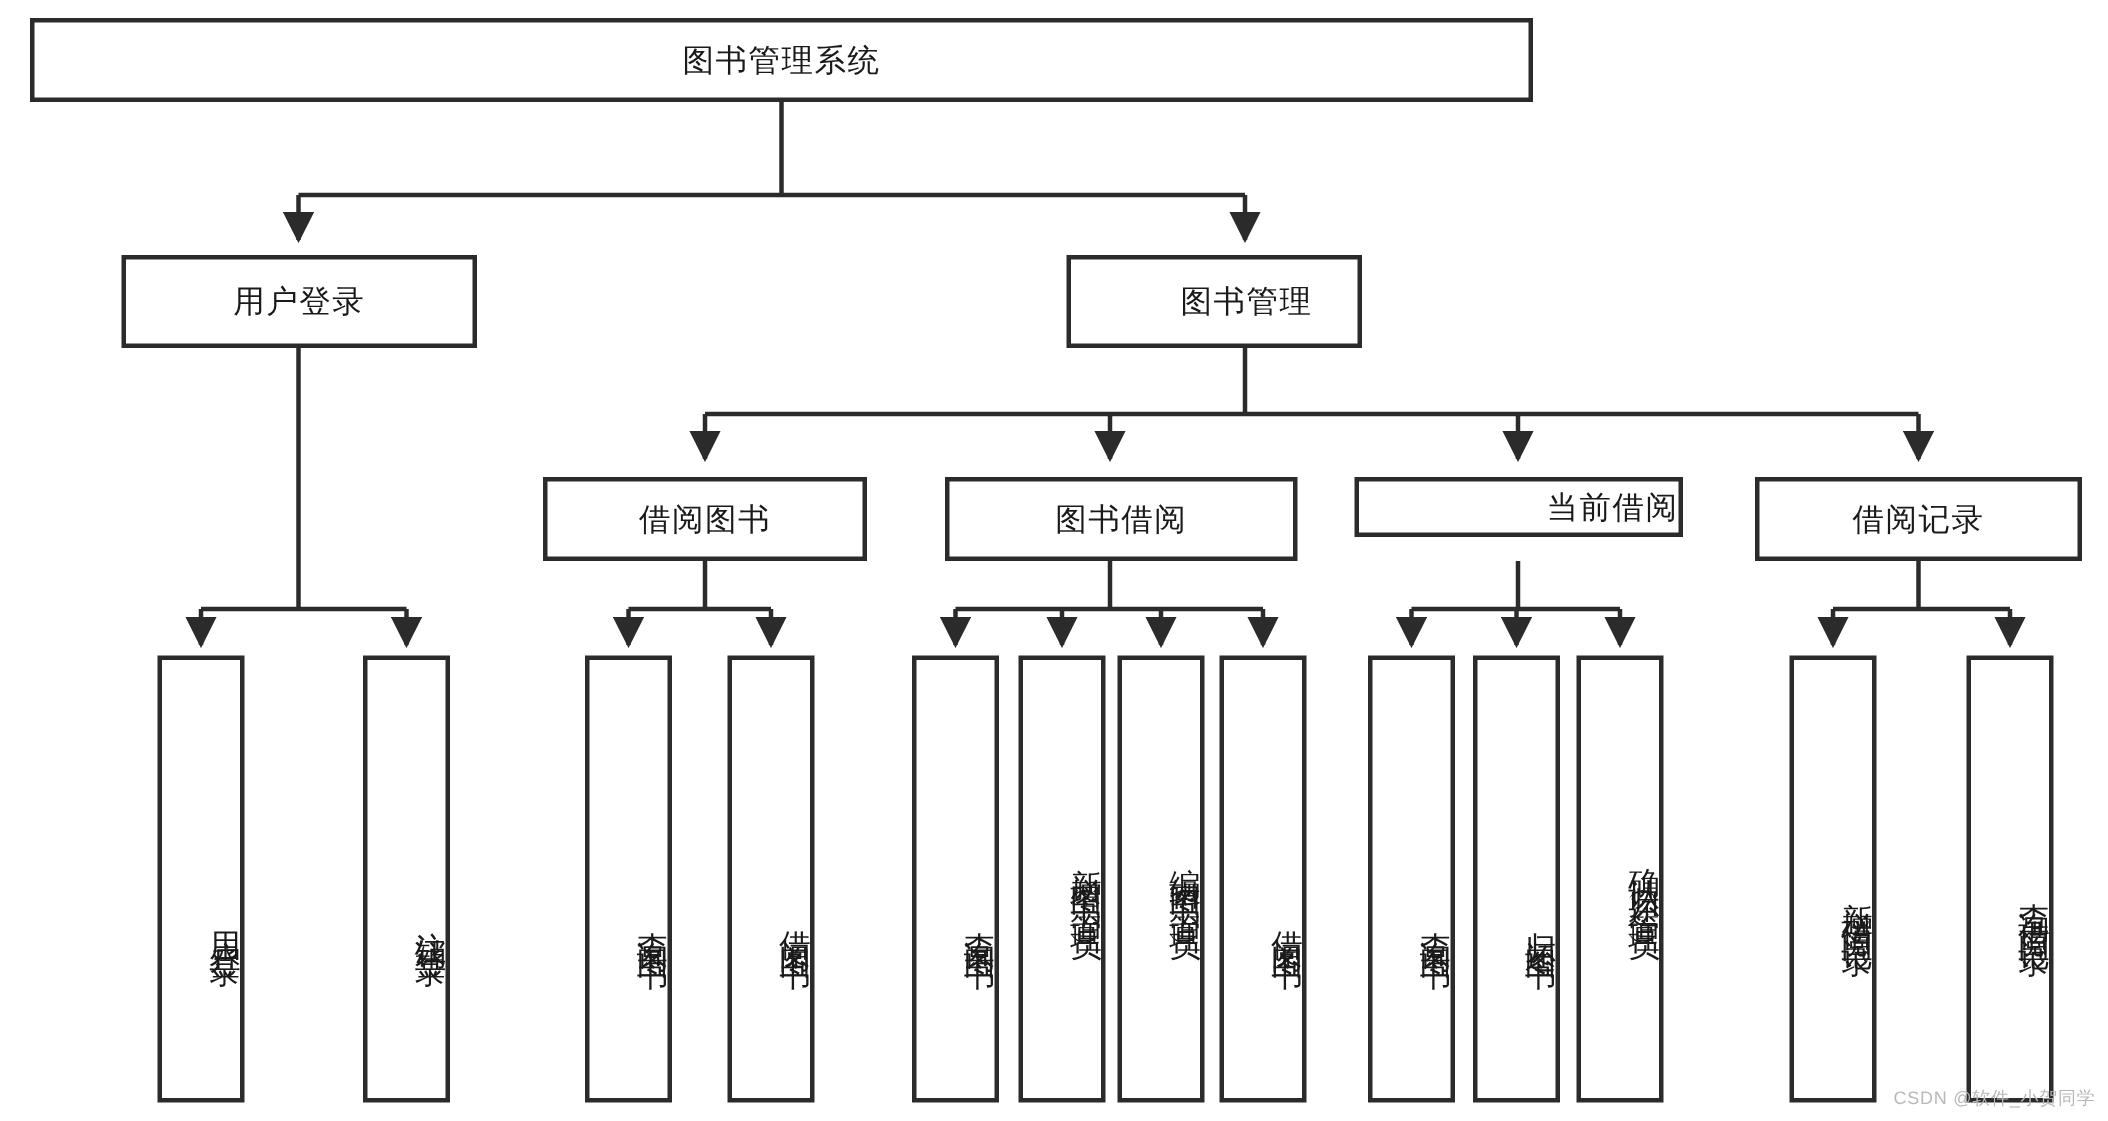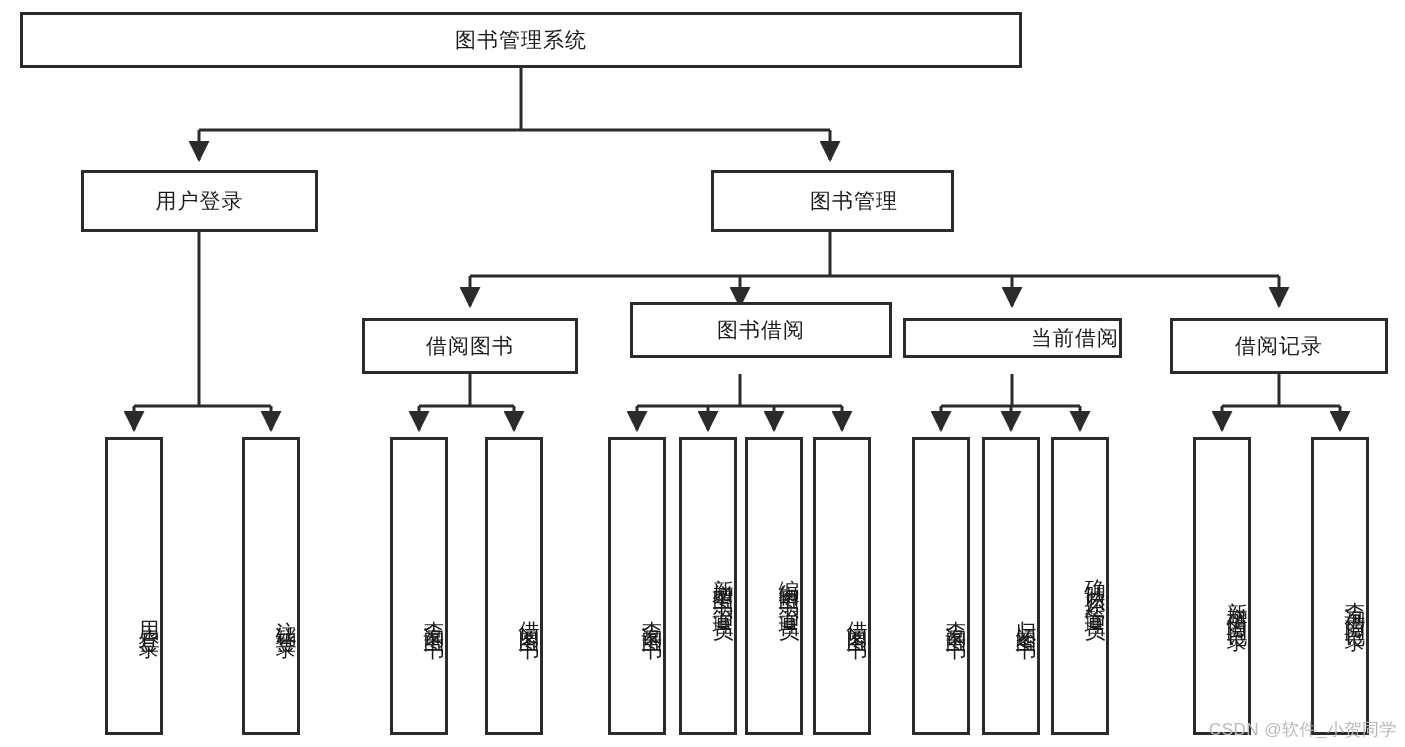--- a/index.html
+++ b/index.html
@@ -54,21 +54,21 @@
     align-items: flex-start;
   }
   .label {
     display: block;
     white-space: nowrap;
   }
   #watermark {
     position: absolute;
     right: 8px;
     bottom: 6px;
-    font-size: 17px;
+    font-size: 12px;
     color: #b9b9b9;
     letter-spacing: 0.5px;
     white-space: nowrap;
   }
 </style>
 </head>
 <body>
 
 <div id="canvas">
 
@@ -122,28 +122,28 @@
     </g>
   </svg>
 
   <div class="node h" style="left:20px; top:12px; width:1002px; height:56px;">
     <span class="label">图书管理系统</span>
   </div>
 
   <div class="node h" style="left:81px; top:170px; width:237px; height:62px;">
     <span class="label">用户登录</span>
   </div>
-  <div class="node h" style="left:711px; top:170px; width:243px; height:62px;padding-left:43px;">
+  <div class="node h" style="left:711px; top:170px; width:197px; height:62px;padding-left:43px;">
     <span class="label">图书管理</span>
   </div>
 
   <div class="node h" style="left:362px; top:318px; width:216px; height:56px;">
     <span class="label">借阅图书</span>
   </div>
-  <div class="node h" style="left:630px; top:302px; width:262px; height:56px;">
+  <div class="node h" style="left:630px; top:318px; width:235px; height:56px;">
     <span class="label">图书借阅</span>
   </div>
   <div class="node h" style="left:903px; top:318px; width:219px; height:40px;justify-content:flex-end;">
     <span class="label">当前借阅</span>
   </div>
   <div class="node h" style="left:1170px; top:318px; width:218px; height:56px;align-items:center;">
     <span class="label">借阅记录</span>
   </div>
 
   <div class="node v" style="left:105px; top:437px; width:58px; height:298px; padding-top:60px;">

